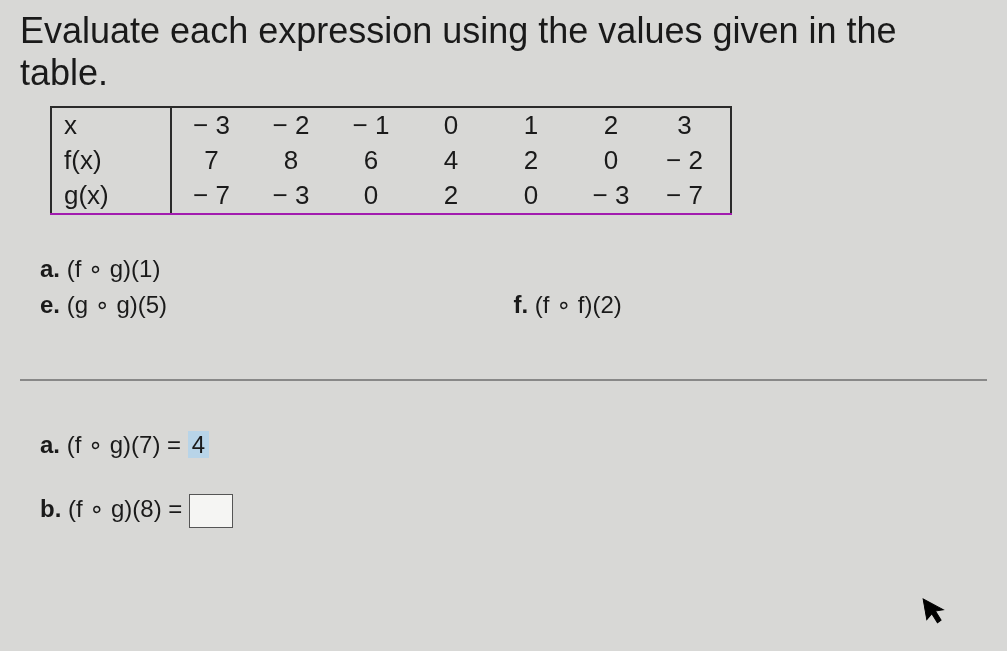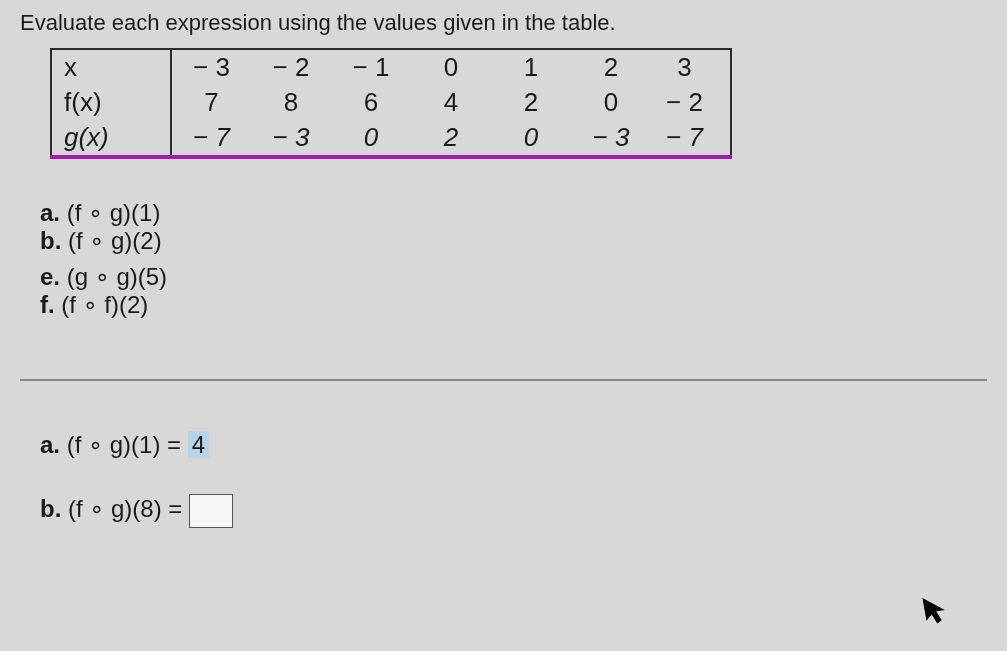--- a/index.html
+++ b/index.html
@@ -11,21 +11,21 @@
       font-family: Arial, sans-serif;
       background: #d8d8d6;
       width: 1007px;
       height: 651px;
       padding: 10px 20px;
       font-size: 24px;
       color: #1a1a1a;
       position: relative;
     }
     .instruction {
-      font-size: 22px;
+      font-size: 36px;
       margin-bottom: 12px;
     }
     .table-container {
       margin-left: 30px;
       margin-bottom: 40px;
     }
     table {
       border-collapse: collapse;
       font-size: 26px;
     }
@@ -43,34 +43,32 @@
     .row-x td {
       border-top: 2px solid #2a2a2a;
     }
     .row-x td.label,
     .row-f td.label,
     .row-g td.label {
       border-left: 2px solid #2a2a2a;
       border-right: 2px solid #2a2a2a;
     }
     .row-g td {
-      border-bottom: 4px solid #a21caf;
-      font-style: italic;
+      border-bottom: 2px solid #a21caf;
     }
     .row-x td:last-child,
     .row-f td:last-child,
     .row-g td:last-child {
       border-right: 2px solid #2a2a2a;
       padding-right: 12px;
     }
     .questions-row {
       display: flex;
       margin-left: 20px;
       margin-bottom: 8px;
-      flex-direction: column;
     }
     .question-item {
       flex: 1;
       font-size: 24px;
     }
     .question-item .letter {
       font-weight: bold;
     }
     .divider {
       border: none;
@@ -146,41 +144,37 @@
     </tr>
   </tbody>
     </table>
 </div>
 
 <div class="questions-row">
   <div class="question-item">
     <span class="letter">a.</span>
     <span>(f ∘ g)(1)</span>
   </div>
-  <div class="question-item">
-    <span class="letter">b.</span>
-    <span>(f ∘ g)(2)</span>
-  </div>
 </div>
 <div class="questions-row">
   <div class="question-item">
     <span class="letter">e.</span>
     <span>(g ∘ g)(5)</span>
   </div>
   <div class="question-item">
     <span class="letter">f.</span>
     <span>(f ∘ f)(2)</span>
   </div>
 </div>
 
 <hr class="divider">
 
 <div class="answer-row">
   <span class="letter">a.</span>
-  <span>(f ∘ g)(1) =</span>
+  <span>(f ∘ g)(7) =</span>
   <span class="highlight">4</span>
 </div>
 
 <div class="answer-row">
   <span class="letter">b.</span>
   <span>(f ∘ g)(8) =</span>
   <span class="input-box"></span>
 </div>
 
 <div class="cursor">

